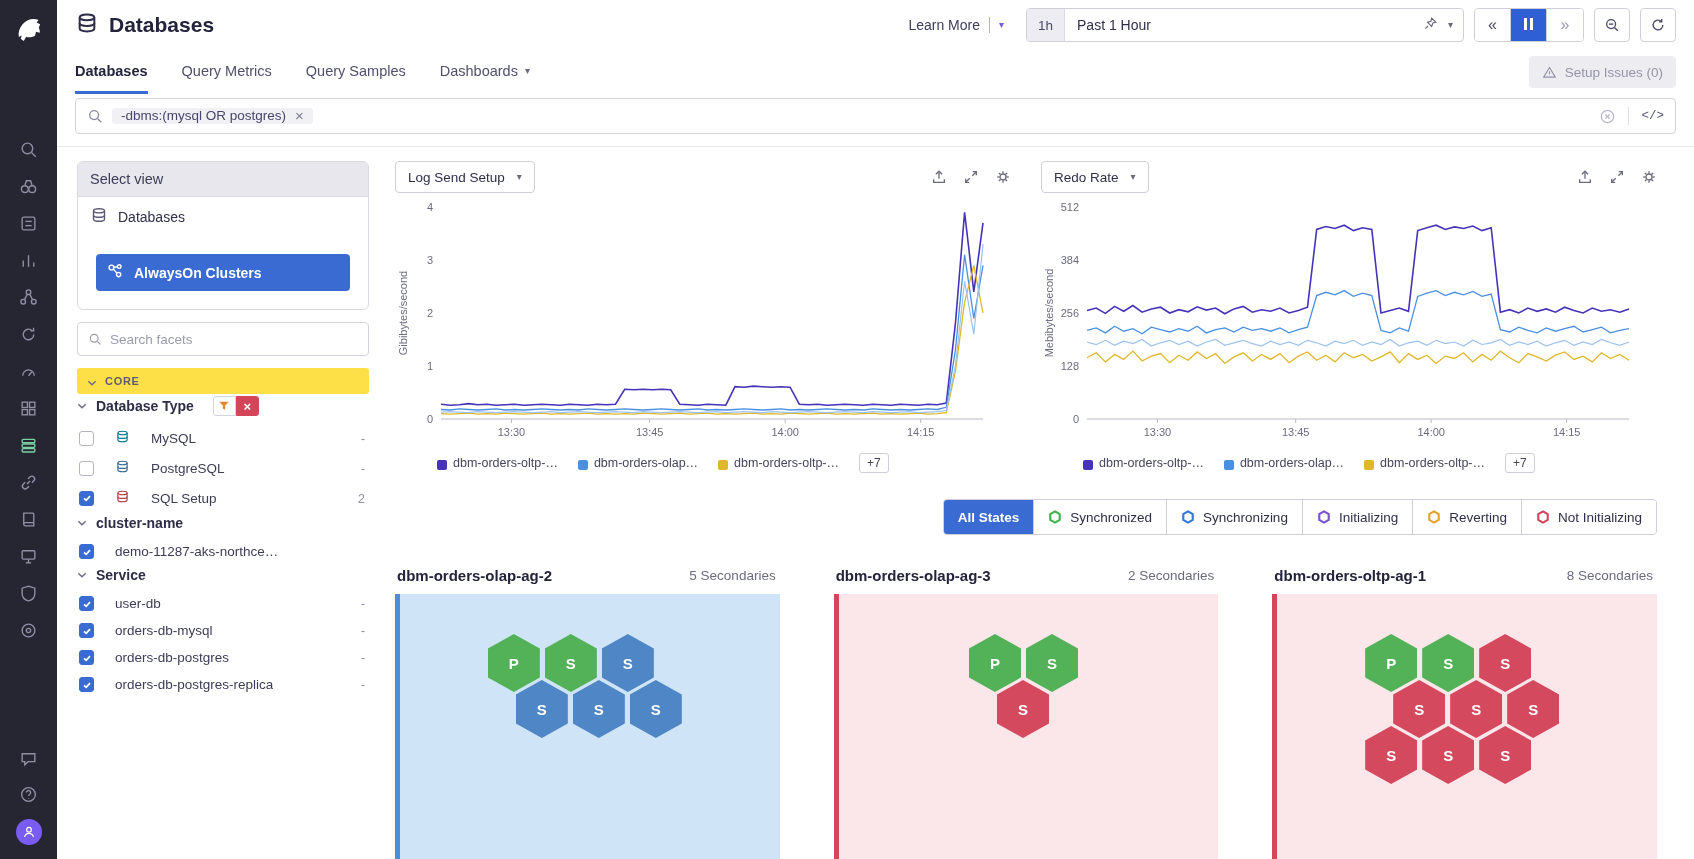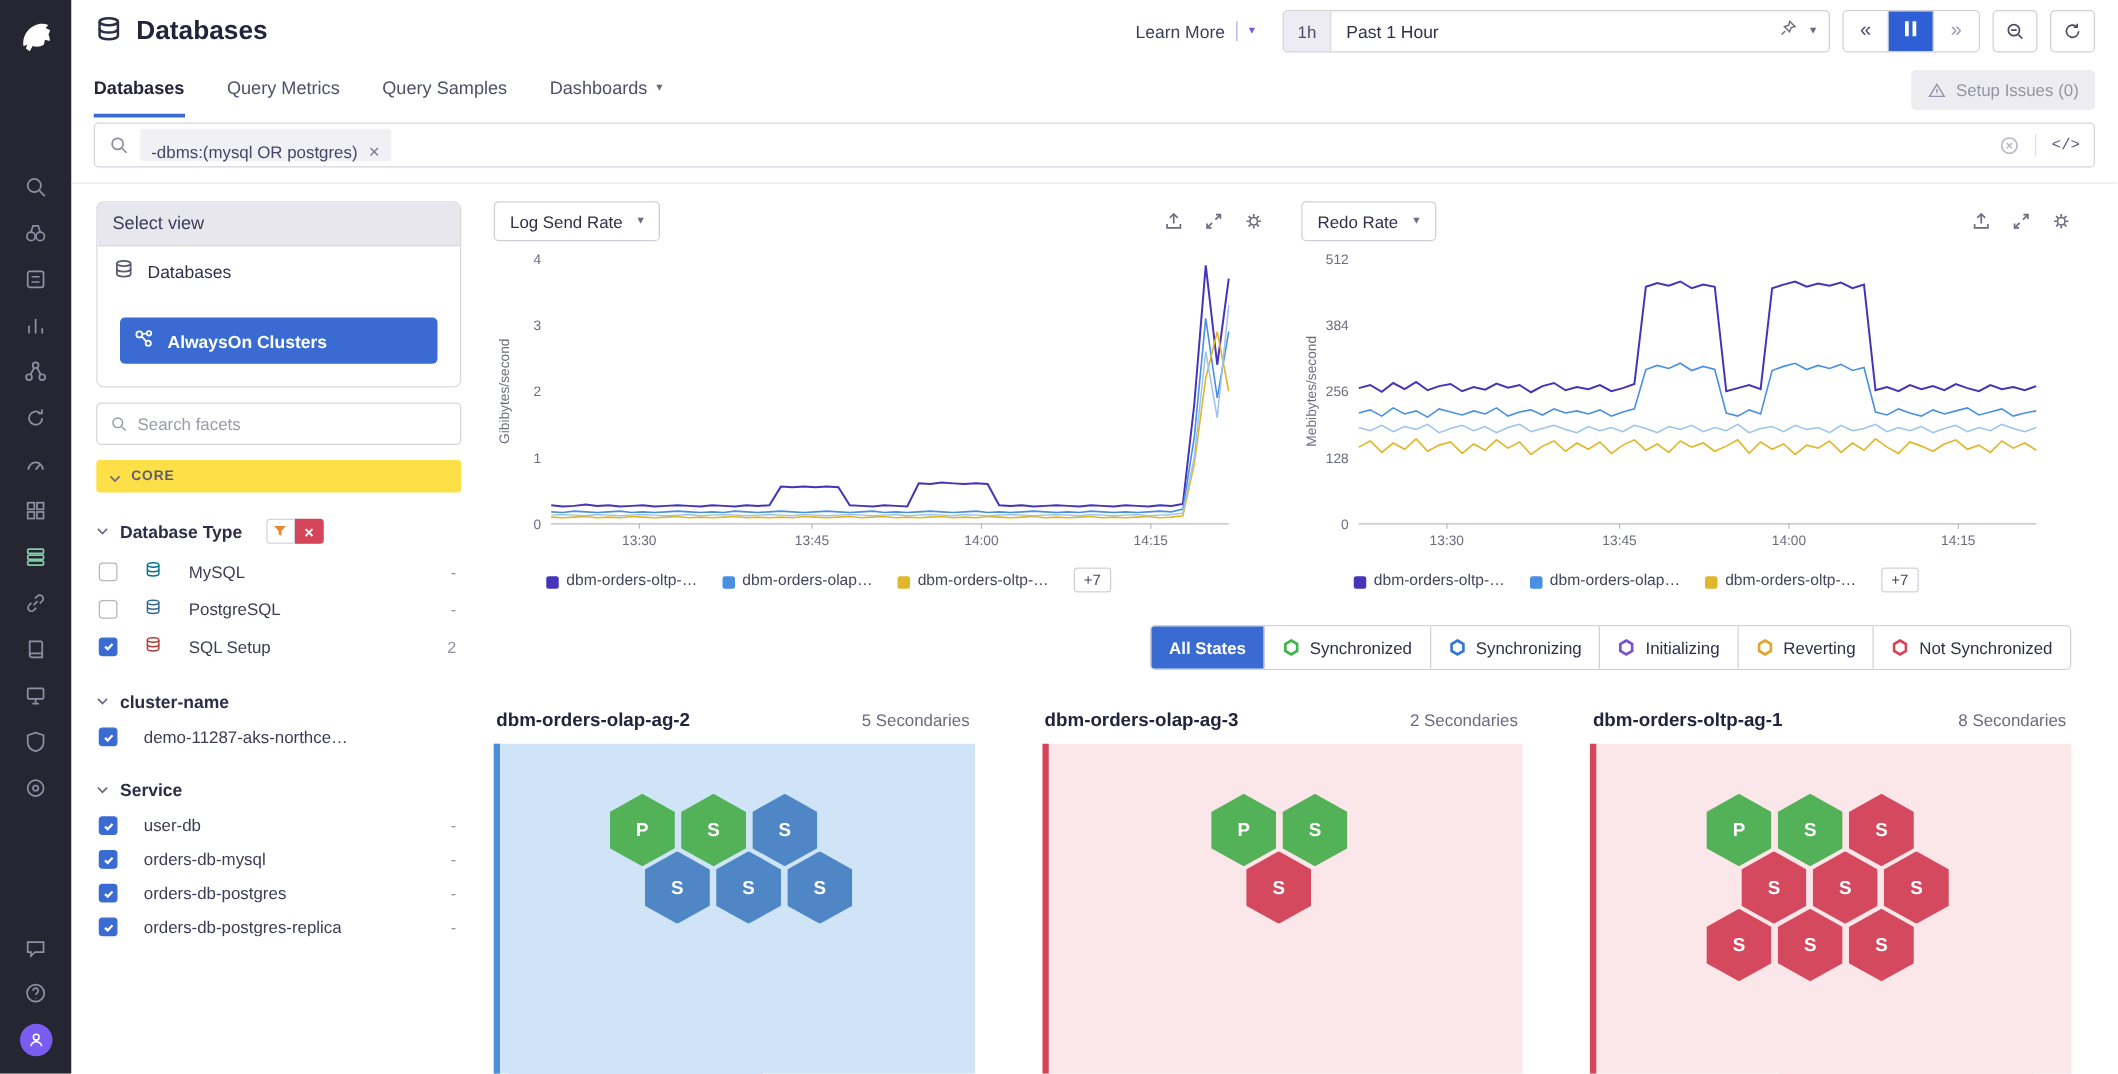--- a/index.html
+++ b/index.html
@@ -58,21 +58,21 @@
 .tab.active{color:#23233c;font-weight:700;border-color:#3a6bd2}
 .setup-issues{margin-left:auto;align-self:center;background:#ededf1;color:#9494a6;font-size:13.5px;
   border:none;border-radius:4px;height:32px;padding:0 13px;display:flex;align-items:center;gap:8px;cursor:pointer}
 .setup-issues svg{width:15px;height:15px;stroke:#9494a6;fill:none;stroke-width:1.4}
 
 
 .search-row{padding:4px 18px 12px;border-bottom:1px solid #e8e8ee;flex:none}
 .search-box{height:36px;border:1px solid #d4d4de;border-radius:4px;display:flex;align-items:center;
   padding:0 11px;gap:9px;background:#fff}
 .search-box svg.mag{width:16px;height:16px;stroke:#8a8a9e;fill:none;stroke-width:1.5}
-.chip{background:#f1f1f5;border-radius:3px;height:26px;display:flex;align-items:flex-end;gap:9px;
+.chip{background:#f1f1f5;border-radius:3px;height:16px;display:flex;align-items:flex-start;gap:9px;
   padding:0 9px;font-size:13.5px;color:#45456b}
 .chip-x{color:#7a7a90;font-size:15px;cursor:pointer;line-height:1}
 .sb-right{margin-left:auto;display:flex;align-items:center;gap:12px}
 .sb-right svg{width:17px;height:17px;stroke:#b9b9c8;fill:none;stroke-width:1.4;cursor:pointer}
 .sb-div{width:1px;height:18px;background:#e0e0e8}
 .code-ic{font-family:"Liberation Mono",monospace;font-size:12.5px;color:#55557a;cursor:pointer}
 
 
 .content{flex:1;display:flex;padding:14px 37px 0 20px;gap:26px;overflow:hidden;min-height:0}
 
@@ -85,21 +85,21 @@
 .view-item.selected{background:#3a6bd2;color:#fff;margin:18px;border-radius:4px;padding:8px 10px;font-weight:700}
 .view-item.selected svg{stroke:#fff}
 .facet-search{margin-top:12px;height:34px;border:1px solid #d4d4de;border-radius:4px;display:flex;
   align-items:center;gap:8px;padding:0 10px;background:#fff}
 .facet-search svg{width:14px;height:14px;stroke:#9a9aae;fill:none;stroke-width:1.5;flex:none}
 .facet-search input{border:none;outline:none;font-size:13.5px;color:#3c3c58;width:100%;
   font-family:"Liberation Sans",sans-serif}
 .facet-search input::placeholder{color:#9a9aae}
 .core-bar{margin-top:12px;background:#fde047;border-radius:3px;padding:7px 10px;font-size:11px;
   font-weight:700;letter-spacing:.7px;color:#5c5c74;display:flex;align-items:flex-end;gap:8px;cursor:pointer}
-.facet-group{margin-top:19px}
+.facet-group{}
 .facet-head{display:flex;align-items:center;gap:9px;font-size:14px;font-weight:700;color:#2d2d48;
   padding:2px 0 7px;cursor:pointer}
 .chev svg{width:10px;height:8px;stroke:#6b6b85;fill:none;stroke-width:1.6;display:block}
 .facet-controls{margin-left:10px;display:flex}
 .fc-funnel{width:23px;height:20px;border:1px solid #d4d4de;border-radius:3px 0 0 3px;display:flex;
   align-items:center;justify-content:center;background:#fff;cursor:pointer}
 .fc-x{width:23px;height:20px;background:#d5455a;border:1px solid #d5455a;border-radius:0 3px 3px 0;
   color:#fff;font-size:13px;display:flex;align-items:center;justify-content:center;cursor:pointer}
 .facet-item{display:flex;align-items:center;gap:21px;padding:6px 0 6px 2px;font-size:13.5px;
   color:#3c3c58;cursor:pointer}
@@ -551,21 +551,21 @@
                 <span class="fi-count">-</span>
               </div>
             </div>
           </div>
       </aside>
 
       <section class="charts-area">
         <div class="charts-row" id="chartPanels">
             <div class="chart-panel"><div class="panel-head">
                 <button class="metric-dd">
-                  <span>Log Send Rate</span>
+                  <span>Log Send Setup</span>
                   <span class="caret">▾</span>
                 </button>
                 <div class="panel-icons">
                   <span class="p-icon">
                     <svg viewBox="0 0 18 18">
                       <path d="M3 11.5v3.5h12v-3.5"></path>
                       <line x1="9" y1="11" x2="9" y2="3"></line>
                       <polyline points="5.5,6 9,2.5 12.5,6"></polyline>
                     </svg>
                   </span>
@@ -723,21 +723,21 @@
               <button class="state-pill">
                 <svg class="hex-ic" viewBox="0 0 16 16">
                   <polygon points="8,1.6 13.4,4.8 13.4,11.2 8,14.4 2.6,11.2 2.6,4.8" fill="#fff" stroke="#e0a52a" stroke-width="2.4"></polygon>
                 </svg>
                 <span>Reverting</span>
               </button>
               <button class="state-pill">
                 <svg class="hex-ic" viewBox="0 0 16 16">
                   <polygon points="8,1.6 13.4,4.8 13.4,11.2 8,14.4 2.6,11.2 2.6,4.8" fill="#fff" stroke="#d5455a" stroke-width="2.4"></polygon>
                 </svg>
-                <span>Not Synchronized</span>
+                <span>Not Initializing</span>
               </button>
             </div>
         </div>
         <div class="cards-row" id="cardsRow">
             <div class="cluster-card">
               <div class="card-head">
                 <span class="card-title">dbm-orders-olap-ag-2</span>
                 <span class="card-sub">5 Secondaries</span>
               </div>
               <div class="card-body tone-blue">

